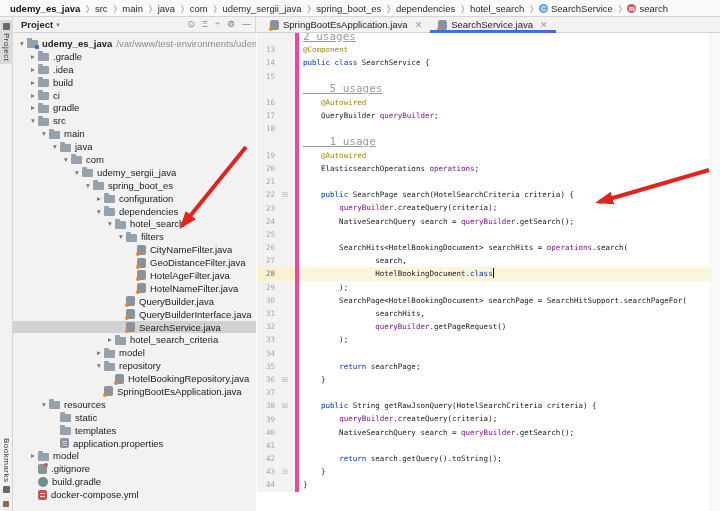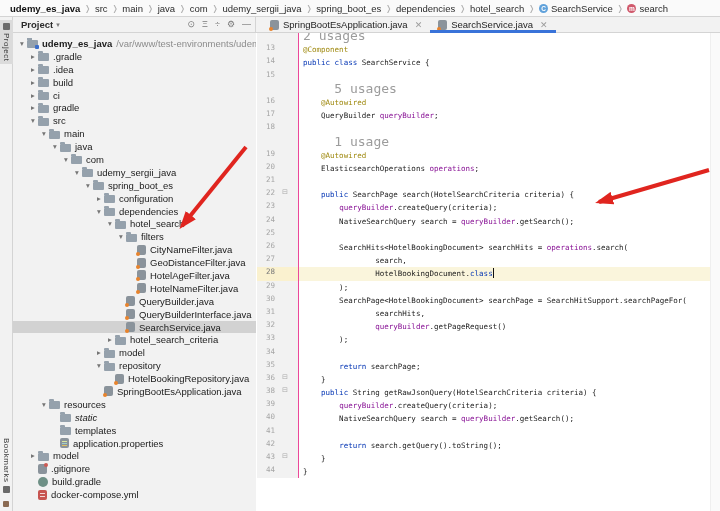--- a/index.html
+++ b/index.html
@@ -63,31 +63,31 @@
   .trow{height:12.9px;display:flex;align-items:center;white-space:nowrap;cursor:pointer;}
   .trow.selected{background:#d2d2d2;}
   .chev{width:10px;flex:none;color:#767676;font-size:7.5px;text-align:center;}
   .tlabel{margin-left:4px;color:#202020;}
   .tlabel.bold{font-weight:bold;}
   .tpath{margin-left:4px;color:#8c8c8c;}
   
   .editor{position:absolute;left:257px;top:33px;width:463px;height:478px;background:#ffffff;overflow:hidden;}
   .erows{margin-top:-3px;}
   .erow{height:13.2px;display:flex;align-items:center;}
-  .gutter{width:42px;flex:none;height:100%;background:#f2f2f2;border-right:1px solid #ec4899;
-      display:flex;box-sizing:border-box;}
+  .gutter{width:42px;flex:none;height:100%;background:#f2f2f2;border-right:4px solid #ec4899;
+      display:flex;align-items:center;box-sizing:border-box;}
   .lnum{width:18px;text-align:right;font-family:"DejaVu Sans Mono",monospace;font-size:7.5px;color:#a6a6a6;}
   .fold{width:20px;text-align:center;color:#ababab;font-size:7px;line-height:7px;}
   .codetext{flex:1;height:100%;display:flex;align-items:center;padding-left:4px;}
   .codetext pre{margin:0;font-family:"DejaVu Sans Mono",monospace;font-size:7.5px;line-height:13.2px;white-space:pre;}
   .erow.current .gutter{background:#faf1cf;}
   .erow.current .codetext{background:#faf5dc;}
   .erow.current .lnum{color:#7a7a7a;}
   .c-p{color:#1b1b1b;} .c-kw{color:#0033b3;margin-top:47px;} .c-ann{color:#9e880d;} .c-fld{color:#871094;}
-  .inlay{font-size:13px;color:#9c9c9c;}
+  .inlay{font-size:11px;color:#9c9c9c;text-decoration:underline;}
   .caret-bar{display:inline-block;width:1px;height:10px;background:#111;vertical-align:-2px;}
   .stripe{position:absolute;right:0;top:33px;width:9px;height:478px;background:#fafafa;border-left:1px solid #efefef;}
   
   #arrows{position:absolute;left:0;top:0;pointer-events:none;}
 </style>
 </head>
 <body>
 
 <div class="app">
 
@@ -319,21 +319,21 @@
       <div class="trow" style="padding-left: 81px;">
         <span class="chev"></span>
         <span class="fi i-java"></span>
         <span class="tlabel">SpringBootEsApplication.java</span>
       </div>
       <div class="trow" style="padding-left: 26px;">
         <span class="chev">▾</span>
         <span class="fi i-folder"></span>
         <span class="tlabel">resources</span>
       </div>
-      <div class="trow" style="padding-left: 37px; font-style: italic;">
+      <div class="trow" style="padding-left: 37px;">
         <span class="chev"></span>
         <span class="fi i-folder"></span>
         <span class="tlabel">static</span>
       </div>
       <div class="trow" style="padding-left: 37px;">
         <span class="chev"></span>
         <span class="fi i-folder"></span>
         <span class="tlabel">templates</span>
       </div>
       <div class="trow" style="padding-left: 37px;">
@@ -599,20 +599,29 @@
             <pre><span class="c-p">        </span><span class="c-kw">return</span><span class="c-p"> searchPage;</span></pre>
           </div>
         </div>
         <div class="erow">
           <div class="gutter">
             <span class="lnum">36</span>
             <span class="fold">⊟</span>
           </div>
           <div class="codetext">
             <pre><span class="c-p">    }</span></pre>
+          </div>
+        </div>
+        <div class="erow">
+          <div class="gutter">
+            <span class="lnum">37</span>
+            <span class="fold"></span>
+          </div>
+          <div class="codetext">
+            <pre></pre>
           </div>
         </div>
         <div class="erow">
           <div class="gutter">
             <span class="lnum">38</span>
             <span class="fold">⊟</span>
           </div>
           <div class="codetext">
             <pre><span class="c-p">    </span><span class="c-kw">public</span><span class="c-p"> String getRawJsonQuery(HotelSearchCriteria criteria) {</span></pre>
           </div>

